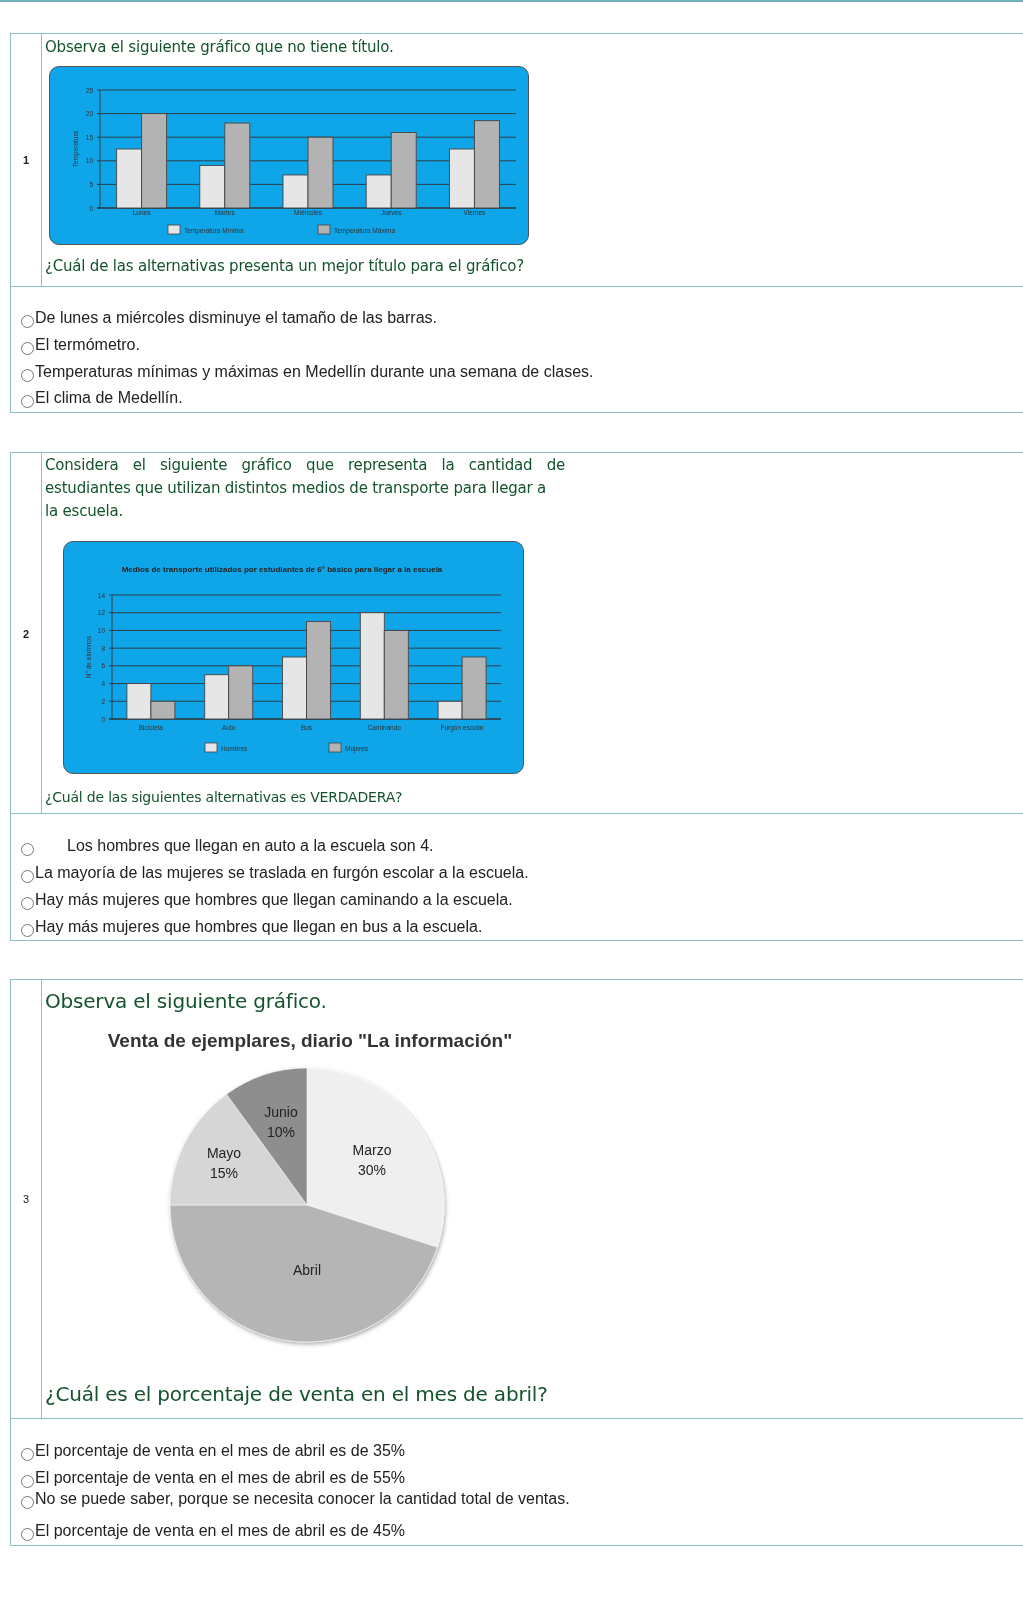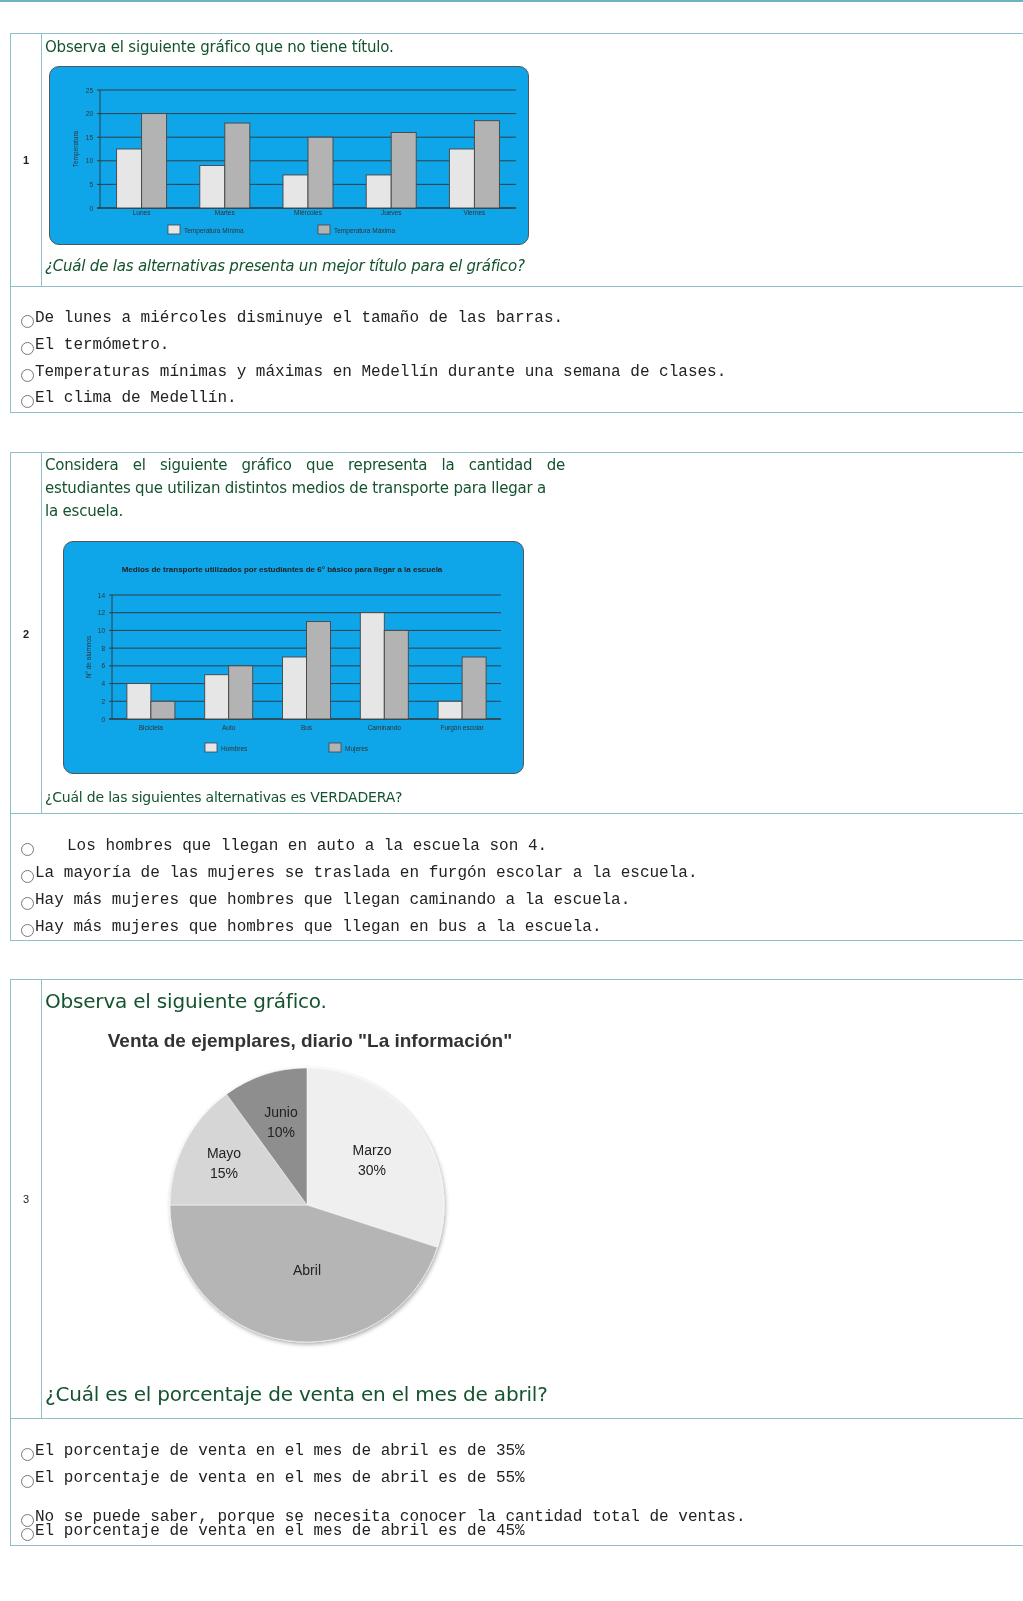--- a/index.html
+++ b/index.html
@@ -5,21 +5,21 @@
   html,body{margin:0;padding:0;background:#fff;}
   body{width:1023px;height:1601px;position:relative;overflow:hidden;font-family:"Liberation Sans",sans-serif;color:#222;}
   .topline{position:absolute;left:0;top:0;width:1023px;height:2px;background:#6fb3bf;}
   .qblock{position:absolute;left:10px;width:1013px;border:1px solid #8fbfc8;border-right:none;box-sizing:border-box;}
   .qnum{position:absolute;left:0;top:0;bottom:0;width:30px;border-right:1px solid #8fbfc8;}
   .qnum span{position:absolute;left:12px;font-size:11px;font-weight:bold;color:#222;}
   .qcontent{position:absolute;left:31px;top:0;right:0;bottom:0;}
   .comic{font-family:"DejaVu Sans",sans-serif;letter-spacing:-0.2px;}
   .qtext{position:absolute;left:3px;font-size:15px;line-height:22px;color:#14532d;}
   .optblock{position:absolute;left:10px;width:1013px;border:1px solid #8fbfc8;border-right:none;border-top:none;box-sizing:border-box;}
-  .opt{position:absolute;left:10px;font-size:16px;color:#222;display:flex;align-items:center;height:24px;cursor:pointer;font-family:Liberation Mono, monospace;}
+  .opt{position:absolute;left:10px;font-size:16px;color:#222;display:flex;align-items:center;height:24px;cursor:pointer;}
   .radio{width:13px;height:13px;border:1px solid #777;border-radius:50%;box-sizing:border-box;margin-top:6px;margin-right:1px;background:#fff;flex:0 0 auto;}
   .chartbox{position:absolute;border:1.5px solid #555;border-radius:10px;background:#0ea5e9;box-sizing:border-box;}
   svg text{font-family:"Liberation Sans",sans-serif;}
 </style>
 </head>
 <body>
 
 <div class="topline"></div>
 
 <div class="qblock" style="top:33px;height:254px;">
@@ -58,21 +58,21 @@
           <text x="341.20000000000005" y="148" font-size="6.5" text-anchor="middle" fill="#333">Jueves</text>
           <rect x="399.40000000000003" y="82" width="25" height="59" fill="#e6e6e6" stroke="#444" stroke-width="0.9"></rect>
           <rect x="424.40000000000003" y="53.68000000000001" width="25" height="87.32" fill="#b3b3b3" stroke="#444" stroke-width="0.9"></rect>
           <text x="424.40000000000003" y="148" font-size="6.5" text-anchor="middle" fill="#333">Viernes</text>
           <rect x="118" y="158" width="12" height="9" fill="#e6e6e6" stroke="#444" stroke-width="0.8"></rect>
           <text x="134" y="166" font-size="6.5" fill="#333">Temperatura Mínima</text>
           <rect x="268" y="158" width="12" height="9" fill="#b3b3b3" stroke="#444" stroke-width="0.8"></rect>
           <text x="284" y="166" font-size="6.5" fill="#333">Temperatura Máxima</text>
         </svg>
     </div>
-    <div class="qtext comic" style="top:221px;font-style:italic;">¿Cuál de las alternativas presenta un mejor título para el gráfico?</div>
+    <div class="qtext comic" style="top:221px;">¿Cuál de las alternativas presenta un mejor título para el gráfico?</div>
   </div>
 </div>
 <div class="optblock" style="top:287px;height:126px;">
   <div class="opt" style="top:19px;">
       <span class="radio"></span>
       <span>De lunes a miércoles disminuye el tamaño de las barras.</span>
     </div>
   <div class="opt" style="top:46px;">
       <span class="radio"></span>
       <span>El termómetro.</span>
@@ -193,21 +193,21 @@
 </div>
 <div class="optblock" style="top:1419px;height:127px;">
   <div class="opt" style="top:20px;">
       <span class="radio"></span>
       <span>El porcentaje de venta en el mes de abril es de 35%</span>
     </div>
   <div class="opt" style="top:47px;">
       <span class="radio"></span>
       <span>El porcentaje de venta en el mes de abril es de 55%</span>
     </div>
-  <div class="opt" style="top:86px;">
+  <div class="opt" style="top:68px;">
       <span class="radio"></span>
       <span>No se puede saber, porque se necesita conocer la cantidad total de ventas.</span>
     </div>
   <div class="opt" style="top:100px;">
       <span class="radio"></span>
       <span>El porcentaje de venta en el mes de abril es de 45%</span>
     </div>
 </div>
 
 </body></html>

